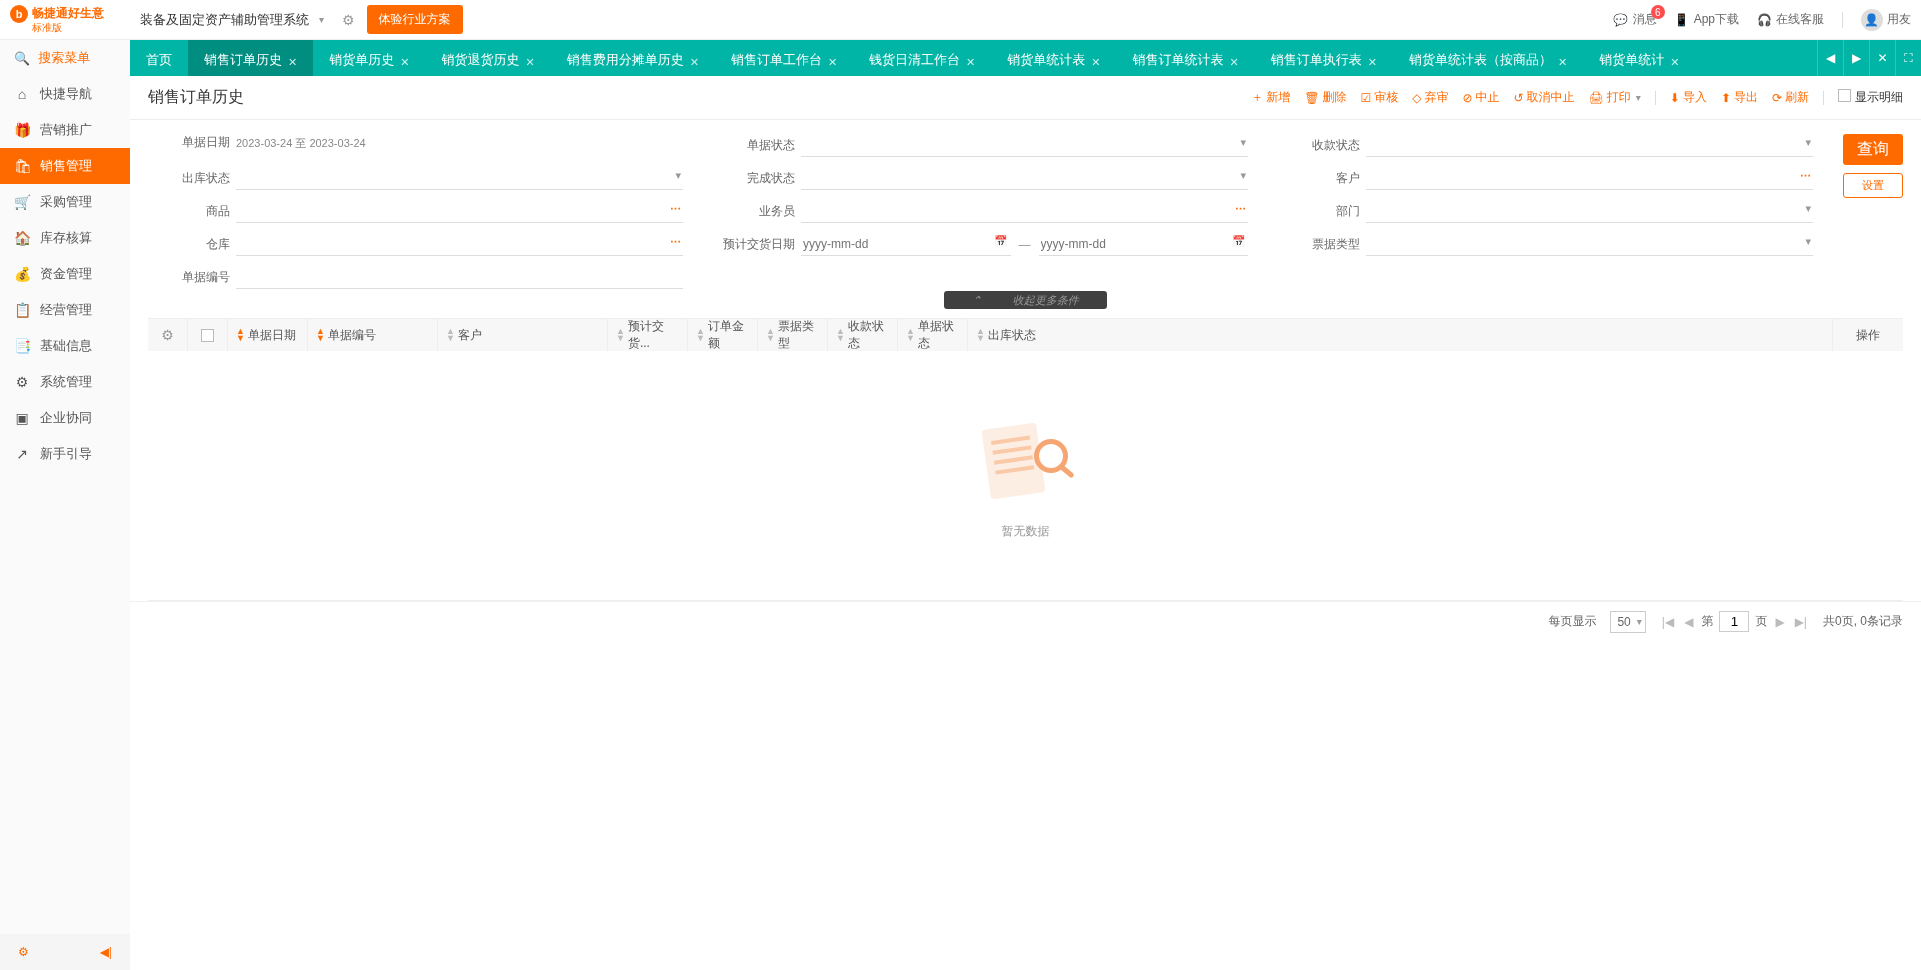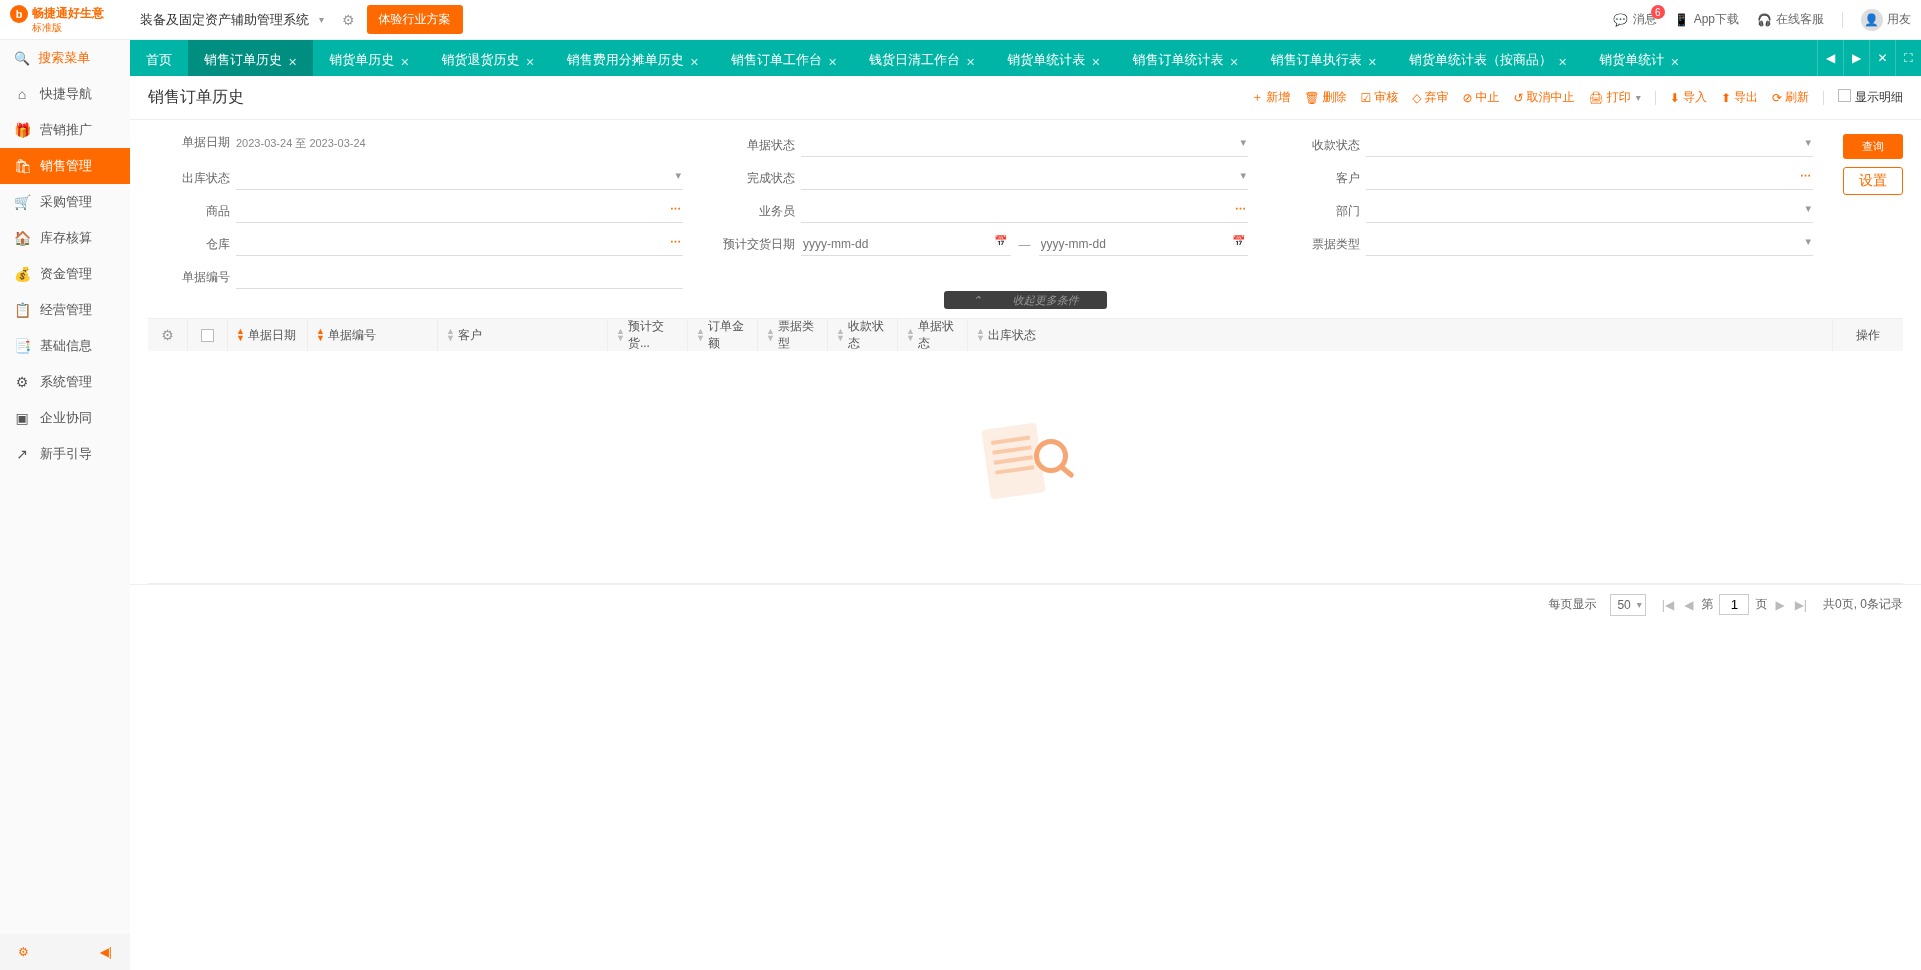--- a/index.html
+++ b/index.html
@@ -65,22 +65,22 @@
 .finput-suffix.orange { color: #ff6a00; font-weight: bold; }
 .date-range-info { color: #888; font-size: 11px; margin-top: 2px; }
 .date-pills { display: flex; gap: 6px; align-items: center; font-size: 12px; }
 .pill { padding: 2px 6px; border-radius: 9px; cursor: pointer; color: #666; }
 .pill.active { background: #ff6a00; color: #fff; }
 .date-pair { display: flex; align-items: center; flex: 1; gap: 8px; }
 .date-input-box { flex: 1; position: relative; }
 .date-sep { color: #999; }
 
 .filter-right { width: 60px; display: flex; flex-direction: column; gap: 8px; padding-top: 0; }
-.btn-query { background: #ff6a00; color: #fff; border: none; border-radius: 3px; padding: 5px 0; cursor: pointer; font-size: 11px; }
-.btn-set { background: #fff; color: #ff6a00; border: 1px solid #ff6a00; border-radius: 3px; padding: 4px 0; cursor: pointer; font-size: 14px; }
+.btn-query { background: #ff6a00; color: #fff; border: none; border-radius: 3px; padding: 5px 0; cursor: pointer; font-size: 16px; }
+.btn-set { background: #fff; color: #ff6a00; border: 1px solid #ff6a00; border-radius: 3px; padding: 4px 0; cursor: pointer; font-size: 11px; }
 
 .collapse-bar { text-align: center; color: #999; font-size: 11px; padding: 4px 0; cursor: pointer; }
 .collapse-bar span { background: #404040; padding: 3px 14px; border-radius: 3px; font-style: italic; }
 
 
 .table-wrap { border-top: 1px solid #eee; border-bottom: 1px solid #eee; margin: 0 18px; }
 .thead { display: flex; background: #f7f7f7; height: 32px; align-items: stretch; font-size: 12px; color: #555; }
 .th { display: flex; align-items: center; padding: 0 8px; border-right: 1px solid #eee; gap: 3px; }
 .th.chk { width: 40px; justify-content: center; }
 .th.gear { width: 40px; justify-content: center; }
@@ -465,20 +465,21 @@
             <div class="th" style="width: 70px; flex: 0 0 70px; justify-content: center; border-right: none; margin-left: auto;">
               <span>操作</span>
             </div>
           </div>
       </div>
       <div class="empty-state">
         <div class="empty-img">
           <div class="empty-doc"></div>
           <div class="empty-mag"></div>
         </div>
+        <div>暂无数据</div>
       </div>
     </div>
 
     <div class="pagination">
       <span>每页显示</span>
       <div class="pg-select">
         <span>50</span>
         <span class="chev" style="position:absolute;right:3px;top:4px;">▾</span>
       </div>
       <div class="pg-btns">

